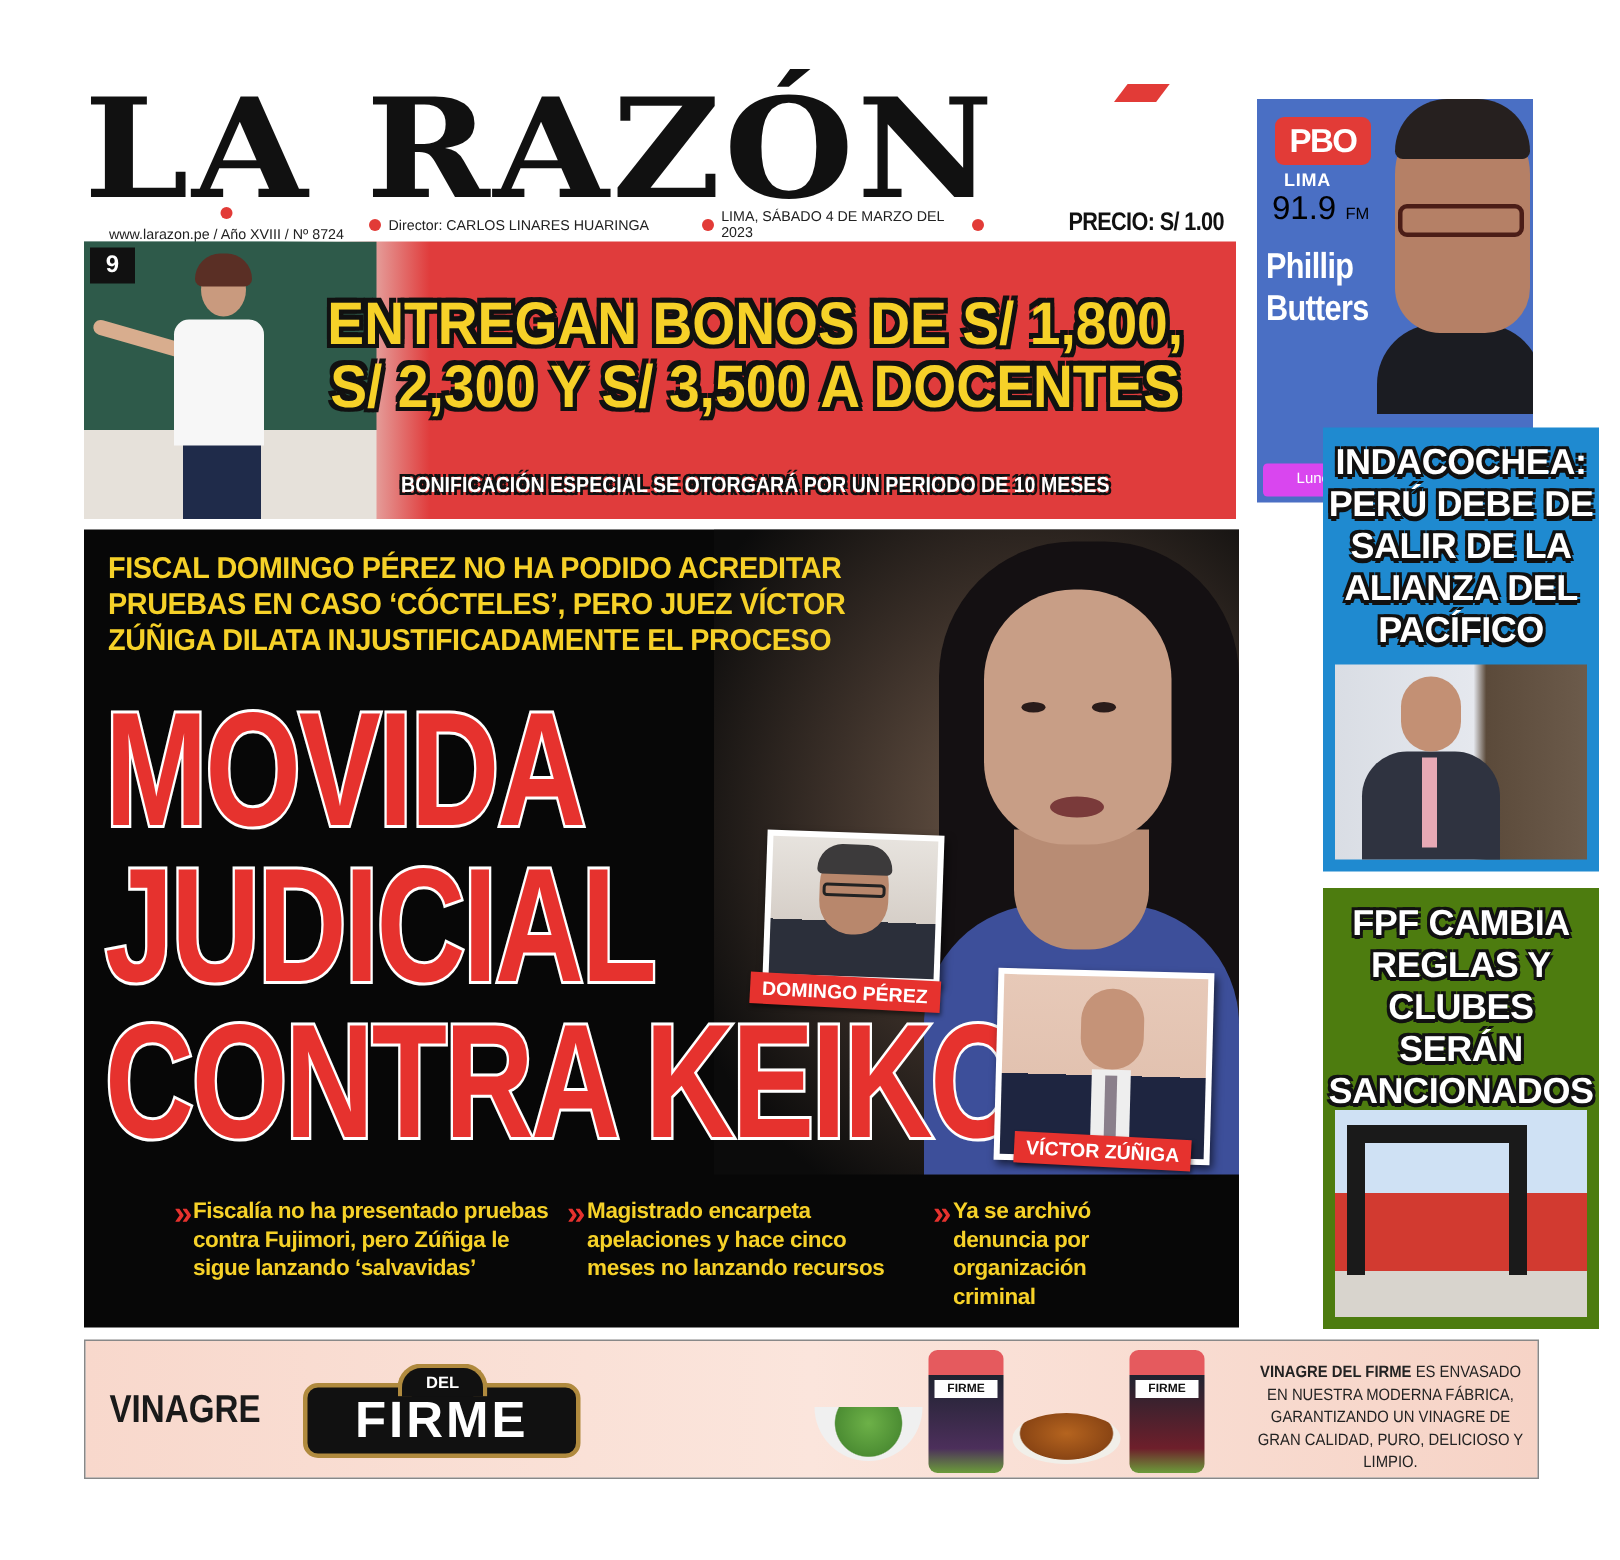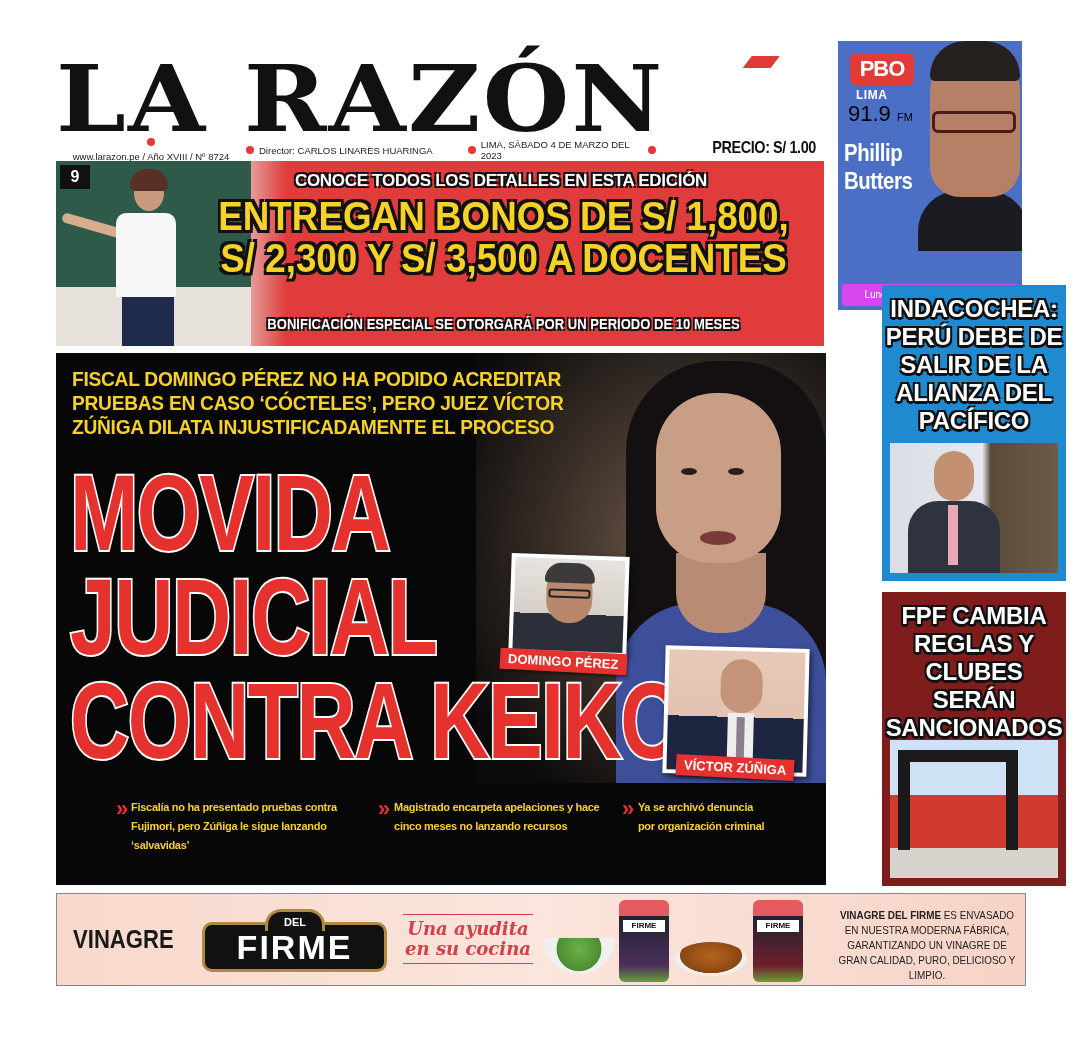--- a/index.html
+++ b/index.html
@@ -113,26 +113,26 @@
   .name-tag {
     position: absolute; background: #e6322e; color: #fff; font-weight: bold;
     font-size: 13px; padding: 3px 8px; box-shadow: 1px 2px 3px rgba(0,0,0,0.5); white-space: nowrap;
   }
   .tag-perez { left: 444px; top: 298px; transform: rotate(3deg); }
   .tag-zuniga { left: 620px; top: 404px; transform: rotate(3deg); }
 
   .bullets { position: absolute; left: 0; top: 445px; width: 770px; height: 87px; }
   .bullet { position: absolute; top: 0; display: flex; gap: 6px; }
   .bullet .chev { color: #e6322e; font-size: 22px; font-weight: 900; line-height: 22px; letter-spacing: -6px; width: 18px; }
-  .bullet .txt { color: #f6d128; font-weight: bold; font-size: 11px; line-height: 19px; letter-spacing: -0.3px; }
+  .bullet .txt { color: #f6d128; font-weight: bold; font-size: 15px; line-height: 19px; letter-spacing: -0.3px; }
   .b1 { left: 60px; width: 250px; } .b2 { left: 322px; width: 230px; } .b3 { left: 566px; width: 150px; }
 
   
   .radio {
-    position: absolute; left: 838px; top: 41px; width: 184px; height: 269px;
+    position: absolute; left: 838px; top: 66px; width: 184px; height: 269px;
     background: #4a6fc4; overflow: hidden;
   }
   .pbo-logo {
     position: absolute; left: 12px; top: 12px; width: 64px; height: 32px; background: #e23b37;
     border-radius: 6px; color: #fff; font-weight: 900; font-size: 22px; text-align: center; line-height: 32px; letter-spacing: -1px;
   }
   .radio-word { position: absolute; left: 18px; top: 47px; color: #fff; font-weight: bold; font-size: 12px; letter-spacing: 0.5px; }
   .radio-freq { position: absolute; left: 10px; top: 60px; color: #000000; font-size: 22px; }
   .radio-freq small { font-size: 11px; }
   .host-name { position: absolute; left: 6px; top: 98px; color: #fff; font-weight: bold; font-size: 24px; line-height: 28px; letter-spacing: -0.5px; transform: scaleX(0.85); transform-origin: left; }
@@ -140,21 +140,21 @@
   .host-hair { position: absolute; left: 92px; top: 0; width: 90px; height: 40px; border-radius: 40px 40px 6px 6px; background: #26201f; }
   .host-glasses { position: absolute; left: 94px; top: 70px; width: 84px; height: 22px; border: 3px solid #4b1d17; border-radius: 6px; }
   .host-jacket { position: absolute; left: 80px; top: 150px; width: 110px; height: 60px; background: #1b1c22; border-radius: 40px 40px 0 0; }
   .schedule {
     position: absolute; left: 4px; bottom: 4px; width: 176px; height: 22px; background: #d946ef; border-radius: 3px;
     color: #fff; font-size: 10px; text-align: center; line-height: 22px; white-space: nowrap;
   }
 
   .side-box { position: absolute; left: 838px; width: 184px; overflow: hidden; margin-left: 44px; }
   .side-blue { top: 285px; height: 296px; background: #1f8ad0; }
-  .side-green { top: 592px; height: 294px; background: #7f1d1d; }
+  .side-green { top: 592px; height: 294px; background: #4d7c0f; }
   .side-title {
     position: absolute; left: 0; top: 10px; width: 184px; text-align: center;
     color: #fff; font-weight: 900; font-size: 24px; line-height: 28px; letter-spacing: -0.3px;
     text-shadow: -2px -2px 0 #111, 2px -2px 0 #111, -2px 2px 0 #111, 2px 2px 0 #111, 0 3px 0 #111;
   }
   .side-photo { position: absolute; left: 8px; width: 168px; }
   .side-blue .side-photo { top: 158px; height: 130px; background: linear-gradient(90deg, #d9dde4 0%, #e5e8ee 55%, #5b4a3a 60%, #6c5b4b 100%); }
   .side-blue .man-head { position: absolute; left: 44px; top: 8px; width: 40px; height: 50px; border-radius: 20px; background: #c39074; }
   .side-blue .man-suit { position: absolute; left: 18px; top: 58px; width: 92px; height: 72px; background: #2f3340; border-radius: 30px 30px 0 0; }
   .side-blue .man-tie { position: absolute; left: 58px; top: 62px; width: 10px; height: 60px; background: #e7a9b5; }
@@ -222,21 +222,20 @@
 
 <section class="banner">
   <div class="banner-photo">
     <div class="teacher-arm"></div>
     <div class="teacher-legs"></div>
     <div class="teacher-body"></div>
     <div class="teacher-head"></div>
     <div class="teacher-hair"></div>
   </div>
   <div class="page-badge">9</div>
-  <div class="banner-kicker">CONOCE TODOS LOS DETALLES EN ESTA EDICIÓN</div>
   <div class="banner-head">
     <div>ENTREGAN BONOS DE S/ 1,800,</div>
     <div>S/ 2,300 Y S/ 3,500 A DOCENTES</div>
   </div>
   <div class="banner-sub">BONIFICACIÓN ESPECIAL SE OTORGARÁ POR UN PERIODO DE 10 MESES</div>
 </section>
 
 <section class="main">
   <div class="keiko-bg"></div>
   <div class="keiko-hair"></div>
@@ -322,21 +321,20 @@
     <div class="arch"></div>
   </div>
 </aside>
 
 <section class="ad">
   <div class="ad-vinagre">VINAGRE</div>
   <div class="ad-logo">
     <div class="ad-logo-del">DEL</div>
     <div class="ad-logo-firme">FIRME</div>
   </div>
-  <div class="ad-slogan">Una ayudita en su cocina</div>
   <div class="prod bowl"></div>
   <div class="prod pouch1">
     <div class="pouch-label">FIRME</div>
   </div>
   <div class="prod chicken"></div>
   <div class="prod pouch2">
     <div class="pouch-label">FIRME</div>
   </div>
   <div class="ad-copy">
     <b>VINAGRE DEL FIRME</b><span> ES ENVASADO EN NUESTRA MODERNA FÁBRICA, GARANTIZANDO UN VINAGRE DE GRAN CALIDAD, PURO, DELICIOSO Y LIMPIO.</span>

